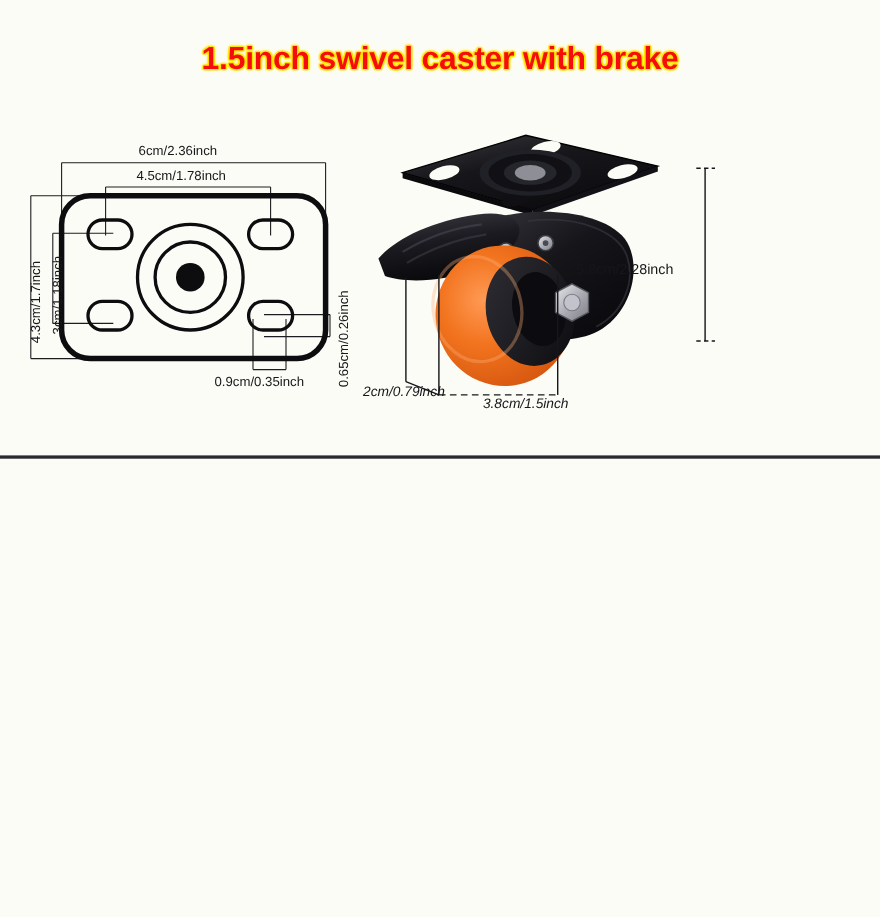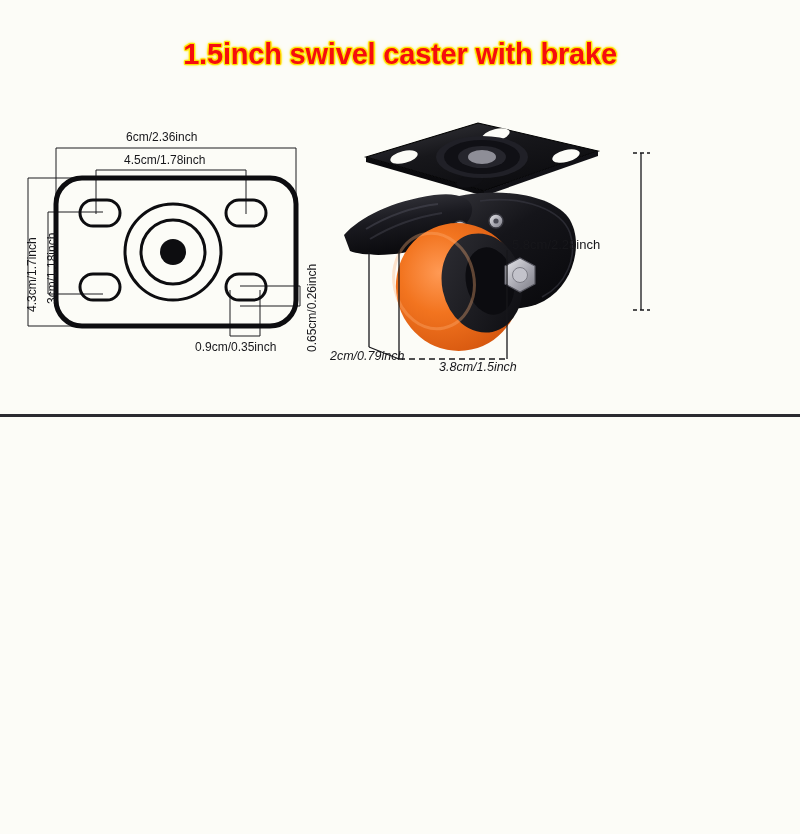--- a/index.html
+++ b/index.html
@@ -211,21 +211,21 @@
 
           <line x1="39" y1="147" x2="39" y2="242"></line>
           <line x1="39" y1="242" x2="69" y2="254"></line>
 
           <line x1="69" y1="145" x2="69" y2="254"></line>
           <line x1="69" y1="254" x2="177" y2="254" stroke-dasharray="6 4"></line>
           <line x1="177" y1="145" x2="177" y2="254"></line>
         </g>
       </svg>
 
-      <div class="callout" style="left:182px;top:132px;">5.8cm/2.28inch</div>
+      <div class="callout" style="left:194px;top:132px;">5.8cm/2.28inch</div>
       <div class="callout callout-sm" style="left:0px;top:244px;">2cm/0.79inch</div>
       <div class="callout callout-sm" style="left:70px;top:255px;margin-left:39px;">3.8cm/1.5inch</div>
     </div>
   </div>
 
   <div class="divider"></div>
 
   <div class="section" id="section-2">
 
     

